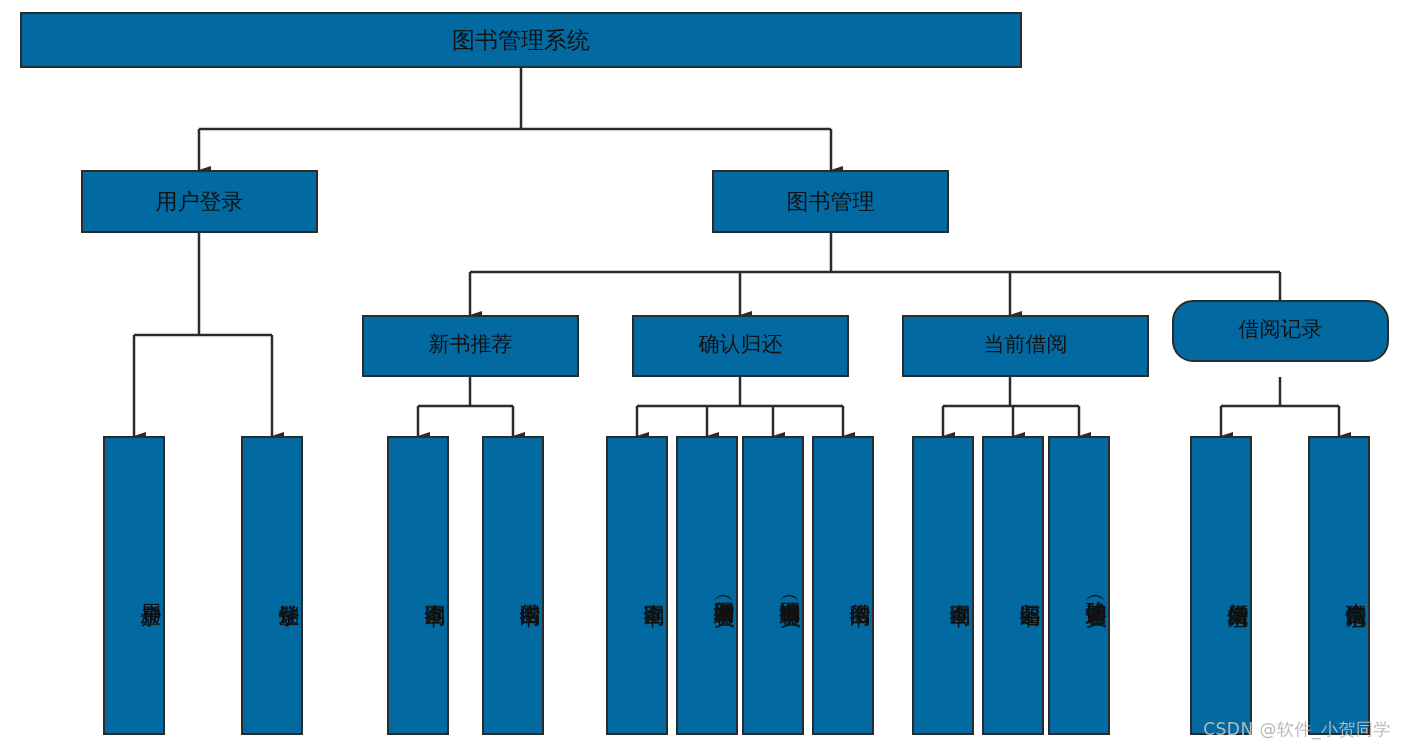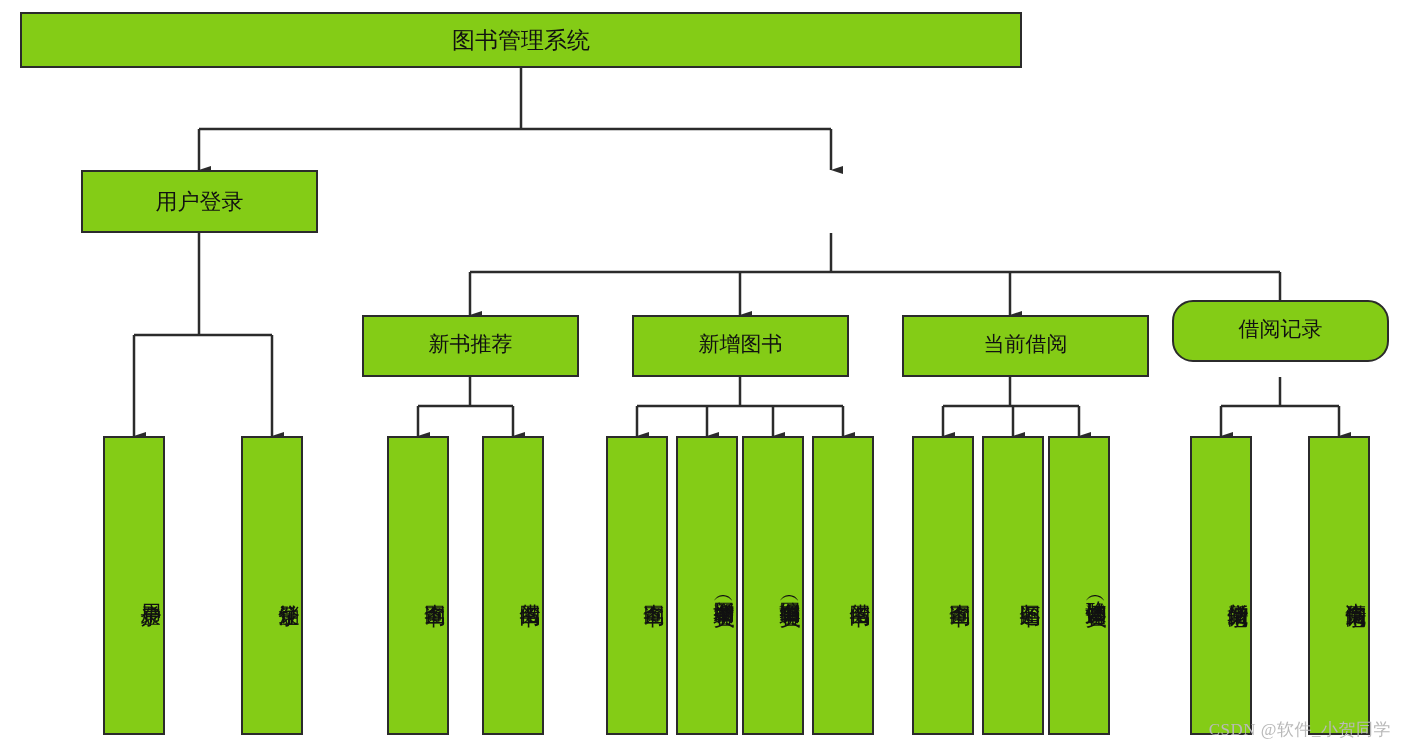--- a/index.html
+++ b/index.html
@@ -23,21 +23,21 @@
     position: absolute;
     left: 0;
     top: 0;
     width: 1405px;
     height: 747px;
   }
   .node {
     position: absolute;
     box-sizing: border-box;
     border: 2.5px solid #2b2b2b;
-    background: #84cc16;
+    background: #0369a1;
     color: #111111;
     display: flex;
     align-items: center;
     justify-content: center;
     text-align: center;
     line-height: 1.16;
   }
   .node.level-0 {
     font-size: 23px;
   }
@@ -68,21 +68,20 @@
   }
   .watermark {
     position: absolute;
     right: 14px;
     bottom: 6px;
     font-size: 17px;
     color: #b9b9b9;
     letter-spacing: 0.5px;
     white-space: nowrap;
     user-select: none;
-    font-family: Liberation Serif, serif;
   }
 </style>
 </head>
 <body>
 
 <div id="diagram-root">
 
   <svg id="connectors" viewBox="0 0 1405 747" xmlns="http://www.w3.org/2000/svg">
     <defs>
       <marker id="arrowhead" markerWidth="9" markerHeight="13" refX="4.5" refY="12.4" orient="auto" markerUnits="userSpaceOnUse">
@@ -134,26 +133,29 @@
     </g>
   </svg>
 
   <div class="node level-0" style="left:20px; top:12px; width:1002px; height:56px;">
     <span class="label">图书管理系统</span>
   </div>
 
   <div class="node level-1" style="left:81px; top:170px; width:237px; height:63px;">
     <span class="label">用户登录</span>
   </div>
+  <div class="node level-1" style="left:712px; top:170px; width:237px; height:63px;">
+    <span class="label">图书管理</span>
+  </div>
 
   <div class="node level-2" style="left:362px; top:315px; width:217px; height:62px;">
     <span class="label">新书推荐</span>
   </div>
   <div class="node level-2" style="left:632px; top:315px; width:217px; height:62px;">
-    <span class="label">新增图书</span>
+    <span class="label">确认归还</span>
   </div>
   <div class="node level-2" style="left:902px; top:315px; width:247px; height:62px;">
     <span class="label">当前借阅</span>
   </div>
   <div class="node level-2" style="left:1172px; top:300px; width:217px; height:62px;border-radius:21px;">
     <span class="label">借阅记录</span>
   </div>
 
   <div class="node leaf" style="left:103px; top:436px; width:62px; height:299px;">
     <span class="label">用户登录</span>

